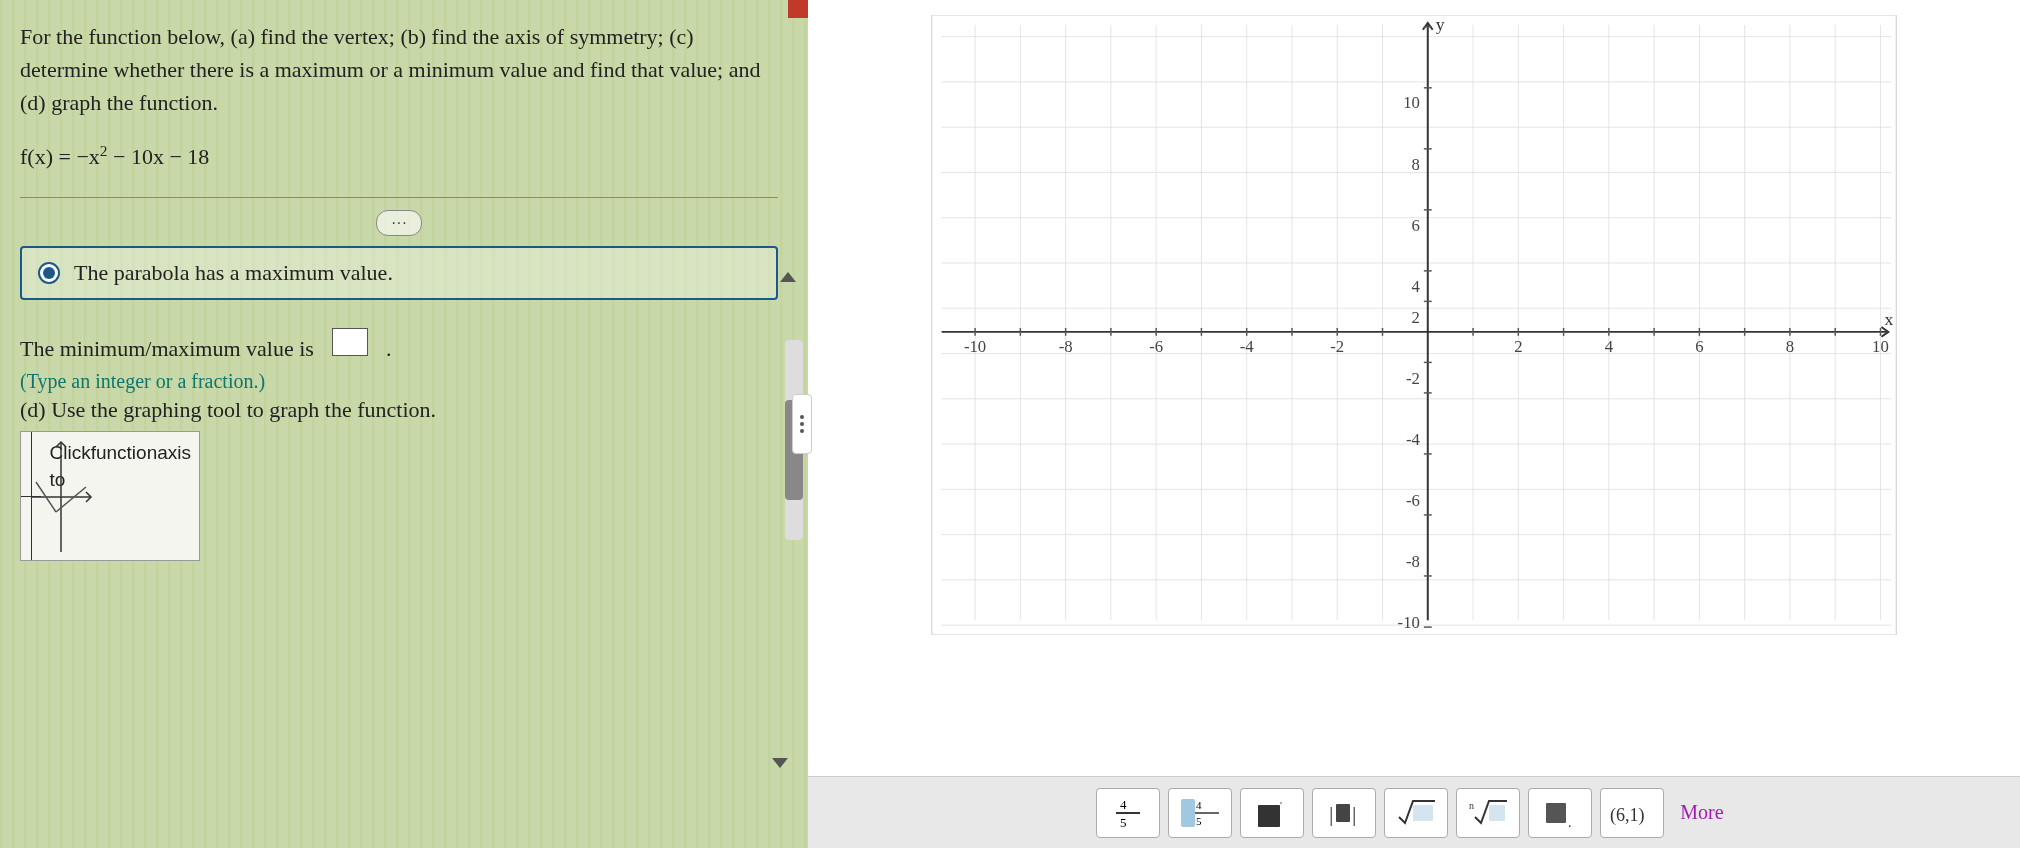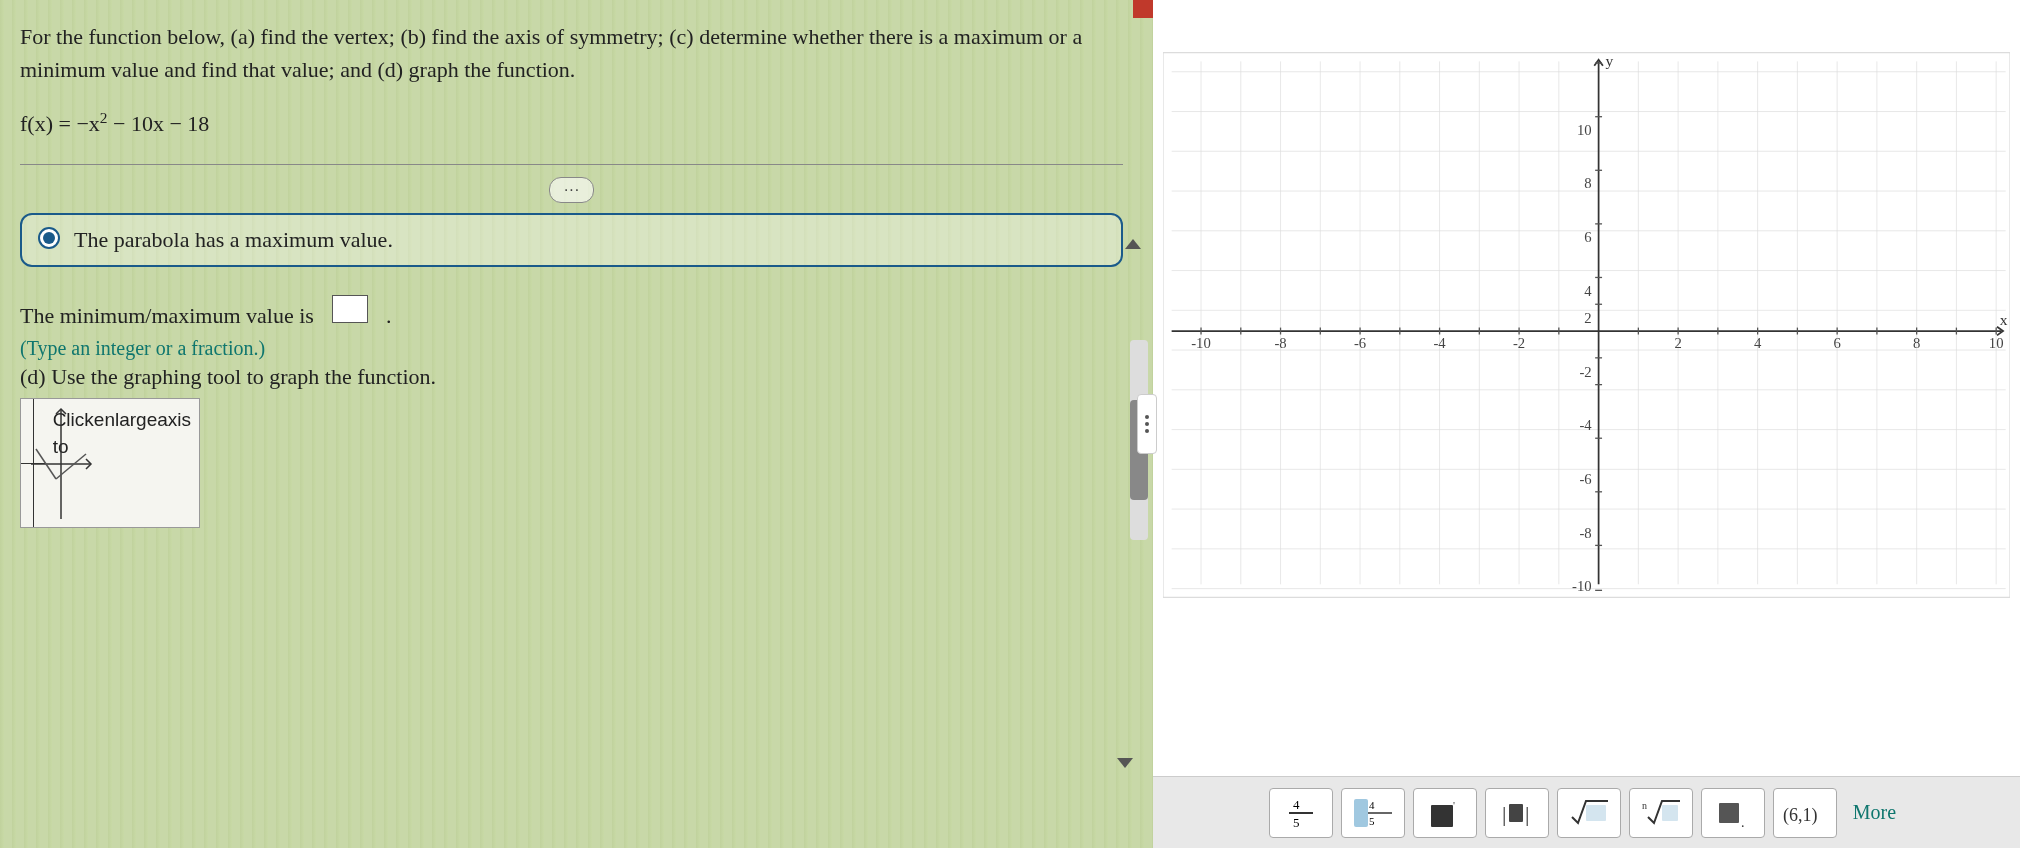--- a/index.html
+++ b/index.html
@@ -31,21 +31,21 @@
     .main-container {
       position: relative;
       z-index: 1;
       display: flex;
       width: 100%;
       height: 100%;
     }
 
     
     .left-panel {
-      width: 1153px;
+      width: 808px;
       height: 848px;
       display: flex;
       flex-direction: column;
       padding: 20px 30px 0 20px;
       position: relative;
     }
 
     
     .top-red-bar {
       position: absolute;
@@ -87,25 +87,25 @@
       cursor: pointer;
       margin: 0 auto;
       display: block;
       width: fit-content;
       margin-bottom: 10px;
     }
 
     .answer-section {
       background: rgba(255,255,255,0.3);
       border: 2px solid #1a5a8a;
-      border-radius: 12px;
+      border-radius: 4px;
       padding: 12px 16px;
       margin-bottom: 14px;
       display: flex;
-      align-items: flex-start;
+      align-items: center;
       gap: 14px;
     }
 
     .radio-selected {
       width: 22px;
       height: 22px;
       border-radius: 50%;
       border: 2px solid #1a5a8a;
       background: white;
       display: flex;
@@ -297,21 +297,21 @@
       display: flex;
       align-items: center;
       justify-content: center;
       cursor: pointer;
       font-size: 22px;
       color: #333;
     }
 
     .more-label {
       font-size: 20px;
-      color: #0f766e;
+      color: #a21caf;
       padding: 4px 8px;
       cursor: pointer;
     }
 
     
     .thumb-axis-x {
       position: absolute;
       left: 0;
       right: 0;
       top: 50%;
@@ -384,21 +384,21 @@
 
           <polyline points="65,60 70,65 65,70" stroke="#333" stroke-width="1.5" fill="none"></polyline>
           <polyline points="35,15 40,10 45,15" stroke="#333" stroke-width="1.5" fill="none"></polyline>
 
           <line x1="15" y1="50" x2="35" y2="80" stroke="#555" stroke-width="1.5"></line>
           <line x1="35" y1="80" x2="65" y2="55" stroke="#555" stroke-width="1.5"></line>
         </svg>
       </div>
       <div class="thumb-text-area">
         <span>Click to</span>
-        <span>enlarge</span>
+        <span>function</span>
         <span>axis</span>
       </div>
     </div>
 
     <div class="scrollbar-track"></div>
     <div class="scrollbar-thumb"></div>
 
     <div style="position:absolute; right:20px; bottom:80px;">
       <div class="triangle-down"></div>
     </div>

